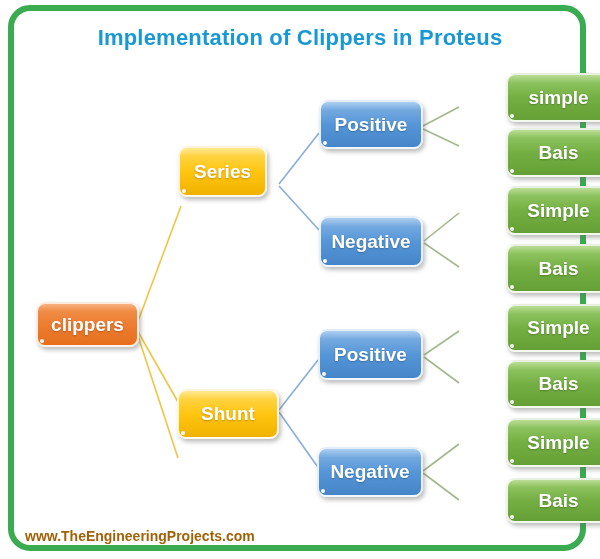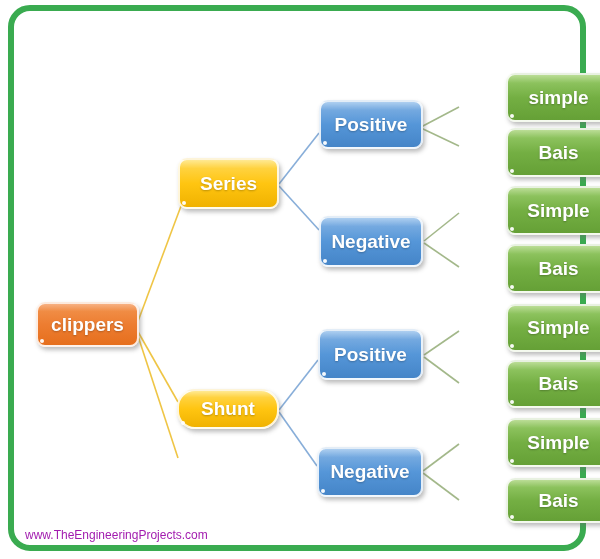--- a/index.html
+++ b/index.html
@@ -11,21 +11,21 @@
     position:absolute;left:8px;top:5px;width:578px;height:546px;
     box-sizing:border-box;border:6px solid #3aab50;border-radius:22px;
     pointer-events:none;
   }
   .title{
     position:absolute;left:0;top:25px;width:600px;text-align:center;
     font-size:22px;font-weight:bold;color:#1899d6;letter-spacing:0.2px;
   }
   .footer{
     position:absolute;left:25px;top:528px;
-    font-size:12px;font-weight:normal;color:#a21caf;
+    font-size:14px;font-weight:bold;color:#a16207;
   }
   #wires{position:absolute;left:0;top:0;width:600px;height:559px;z-index:1;}
   .node{
     position:absolute;z-index:2;display:flex;align-items:center;justify-content:center;
     box-sizing:border-box;border-radius:9px;color:#fff;font-weight:bold;font-size:19px;
     border:2px solid rgba(255,255,255,0.85);
     box-shadow:2px 3px 4px rgba(110,110,110,0.45);
     text-shadow:0 1px 2px rgba(0,0,0,0.25);
   }
   .node::after{
@@ -55,29 +55,30 @@
       <line x1="424" y1="241" x2="459" y2="213" stroke="#a3b88a" stroke-width="1.6"></line>
       <line x1="424" y1="243" x2="459" y2="267" stroke="#a3b88a" stroke-width="1.6"></line>
       <line x1="424" y1="355" x2="459" y2="331" stroke="#a3b88a" stroke-width="1.6"></line>
       <line x1="424" y1="357" x2="459" y2="383" stroke="#a3b88a" stroke-width="1.6"></line>
       <line x1="423" y1="471" x2="459" y2="444" stroke="#a3b88a" stroke-width="1.6"></line>
       <line x1="423" y1="473" x2="459" y2="500" stroke="#a3b88a" stroke-width="1.6"></line>
     </svg>
 
   <div class="frame"></div>
 
+  <div class="title">Implementation of Clippers in Proteus</div>
 
   <div class="node orange" style="left:36px;top:302px;width:103px;height:45px;">
     <span>clippers</span>
   </div>
 
-  <div class="node yellow" style="left:178px;top:158px;width:101px;height:51px;">
+  <div class="node yellow" style="left:178px;top:146px;width:89px;height:51px;">
     <span>Series</span>
   </div>
-  <div class="node yellow" style="left:177px;top:389px;width:102px;height:40px;border-radius:18px;">
+  <div class="node yellow" style="left:177px;top:389px;width:102px;height:50px;">
     <span>Shunt</span>
   </div>
 
   <div class="node blue" style="left:319px;top:100px;width:104px;height:49px;">
     <span>Positive</span>
   </div>
   <div class="node blue" style="left:319px;top:216px;width:104px;height:51px;">
     <span>Negative</span>
   </div>
   <div class="node blue" style="left:318px;top:329px;width:105px;height:51px;">

